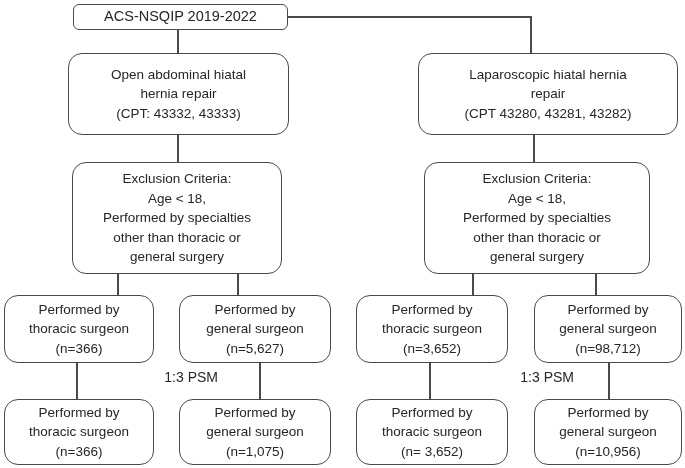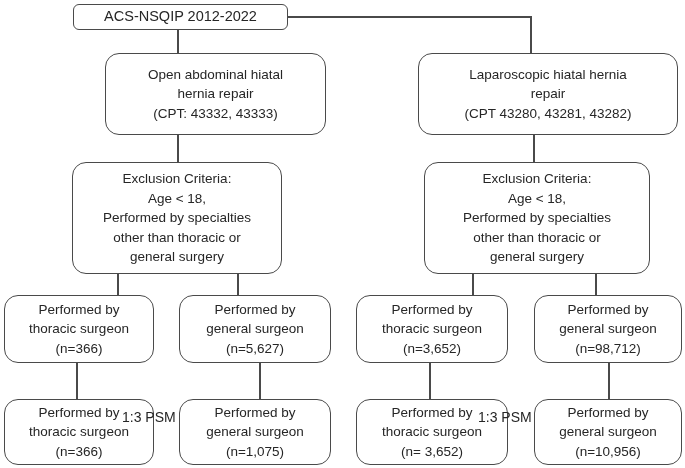--- a/index.html
+++ b/index.html
@@ -35,31 +35,30 @@
   .vline, .hline {
     position: absolute;
     background: #4a4a4a;
     z-index: 1;
   }
   .vline { width: 1.5px; }
   .hline { height: 1.5px; }
   .psm-label {
     position: absolute;
     width: 96px;
-    text-align: left;
+    text-align: right;
     font-size: 14px;
     line-height: 1.2;
     z-index: 3;
     background: transparent;
-    margin-top: 40px;
   }
 
   
   #root-box        { left: 73px;  top: 4px;   width: 215px; height: 26px; font-size: 14.5px; }
-  #open-box        { left: 68px;  top: 53px;  width: 221px; height: 82px; margin-left: 37px; }
+  #open-box        { left: 68px;  top: 53px;  width: 221px; height: 82px; }
   #lap-box         { left: 418px; top: 53px;  width: 260px; height: 82px; }
   #excl-left-box   { left: 72px;  top: 162px; width: 210px; height: 112px; }
   #excl-right-box  { left: 424px; top: 162px; width: 226px; height: 112px; }
   #r4-open-thoracic  { left: 4px;   top: 295px; width: 150px; height: 68px; }
   #r4-open-general   { left: 179px; top: 295px; width: 152px; height: 68px; }
   #r4-lap-thoracic   { left: 356px; top: 295px; width: 152px; height: 68px; }
   #r4-lap-general    { left: 534px; top: 295px; width: 148px; height: 68px; }
   #r5-open-thoracic  { left: 4px;   top: 399px; width: 150px; height: 66px; }
   #r5-open-general   { left: 179px; top: 399px; width: 152px; height: 66px; }
   #r5-lap-thoracic   { left: 356px; top: 399px; width: 152px; height: 66px; }
@@ -95,21 +94,21 @@
   <div class="vline" id="v-lap-excl"></div>
   <div class="vline" id="v-exclL-th"></div>
   <div class="vline" id="v-exclL-gen"></div>
   <div class="vline" id="v-exclR-th"></div>
   <div class="vline" id="v-exclR-gen"></div>
   <div class="vline" id="v-psm-open-th"></div>
   <div class="vline" id="v-psm-open-gen"></div>
   <div class="vline" id="v-psm-lap-th"></div>
   <div class="vline" id="v-psm-lap-gen"></div>
 
-  <div class="box small-radius" id="root-box">ACS-NSQIP 2012-2022</div>
+  <div class="box small-radius" id="root-box">ACS-NSQIP 2019-2022</div>
 
   <div class="box" id="open-box">Open abdominal hiatal
 hernia repair
 (CPT: 43332, 43333)</div>
   <div class="box" id="lap-box">Laparoscopic hiatal hernia
 repair
 (CPT 43280, 43281, 43282)</div>
 
   <div class="box" id="excl-left-box">Exclusion Criteria:
 Age &lt; 18,

